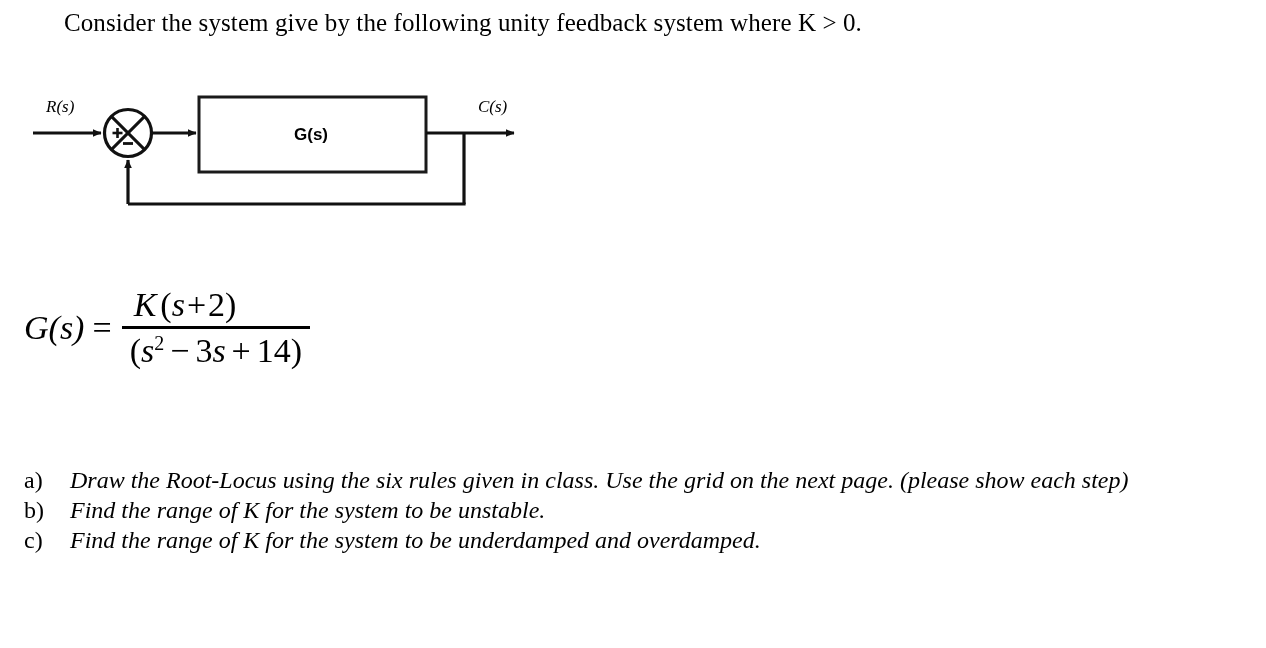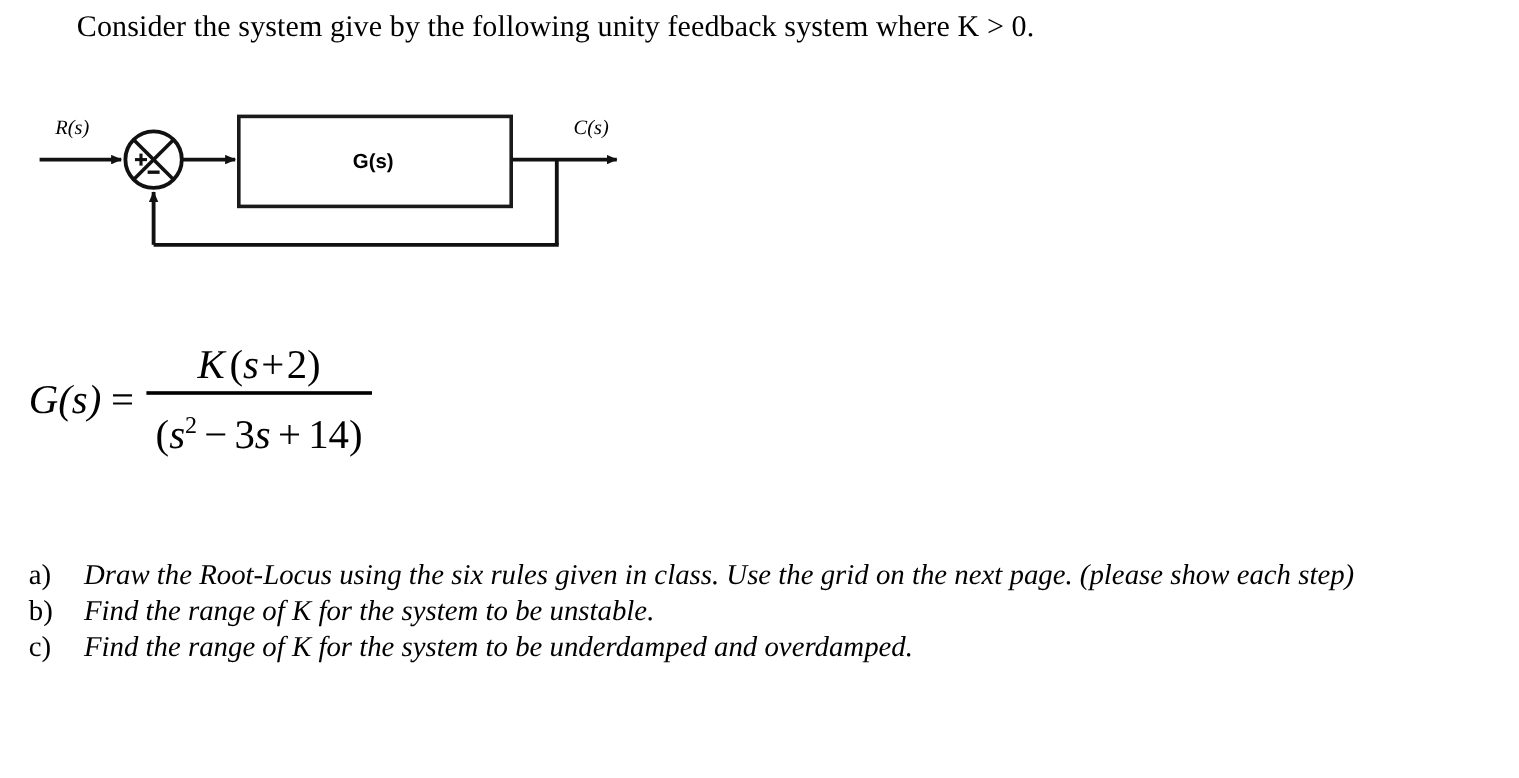--- a/index.html
+++ b/index.html
@@ -69,36 +69,36 @@
     white-space: nowrap;
     padding-right: 4px;
   }
   .eq-eq {
     font-style: normal;
     padding: 0 10px 0 4px;
   }
   .frac {
     display: inline-flex;
     flex-direction: column;
-    align-items: center;
+    align-items: flex-start;
     justify-content: center;
     vertical-align: middle;
   }
   .frac-num {
     padding: 0 12px 4px 12px;
     white-space: nowrap;
     font-size: 34px;
   }
   .frac-bar {
     width: 100%;
     height: 3px;
     background: #000;
   }
   .frac-den {
-    padding: 17px 8px 0 8px;
+    padding: 5px 8px 0 8px;
     white-space: nowrap;
     font-size: 34px;
   }
   .var { font-style: italic; }
   .num { font-style: normal; }
   .op  { font-style: normal; padding: 0 2px; }
   sup.exp {
     font-size: 20px;
     font-style: normal;
     vertical-align: super;

